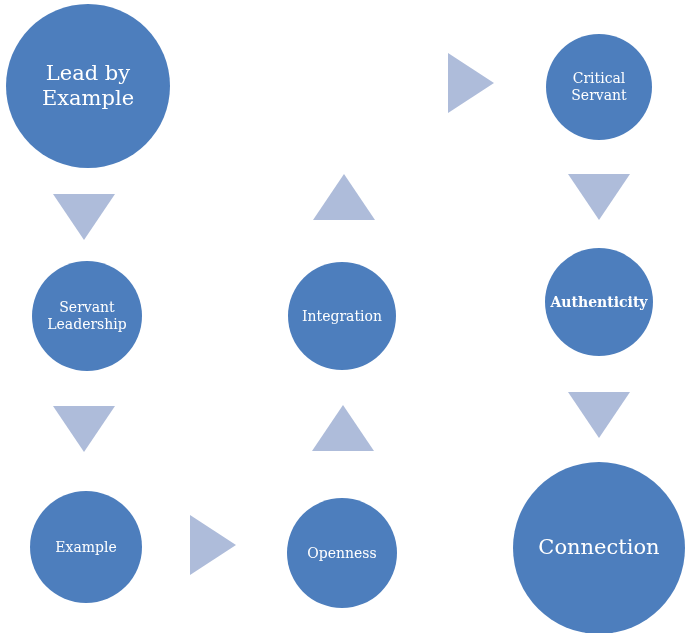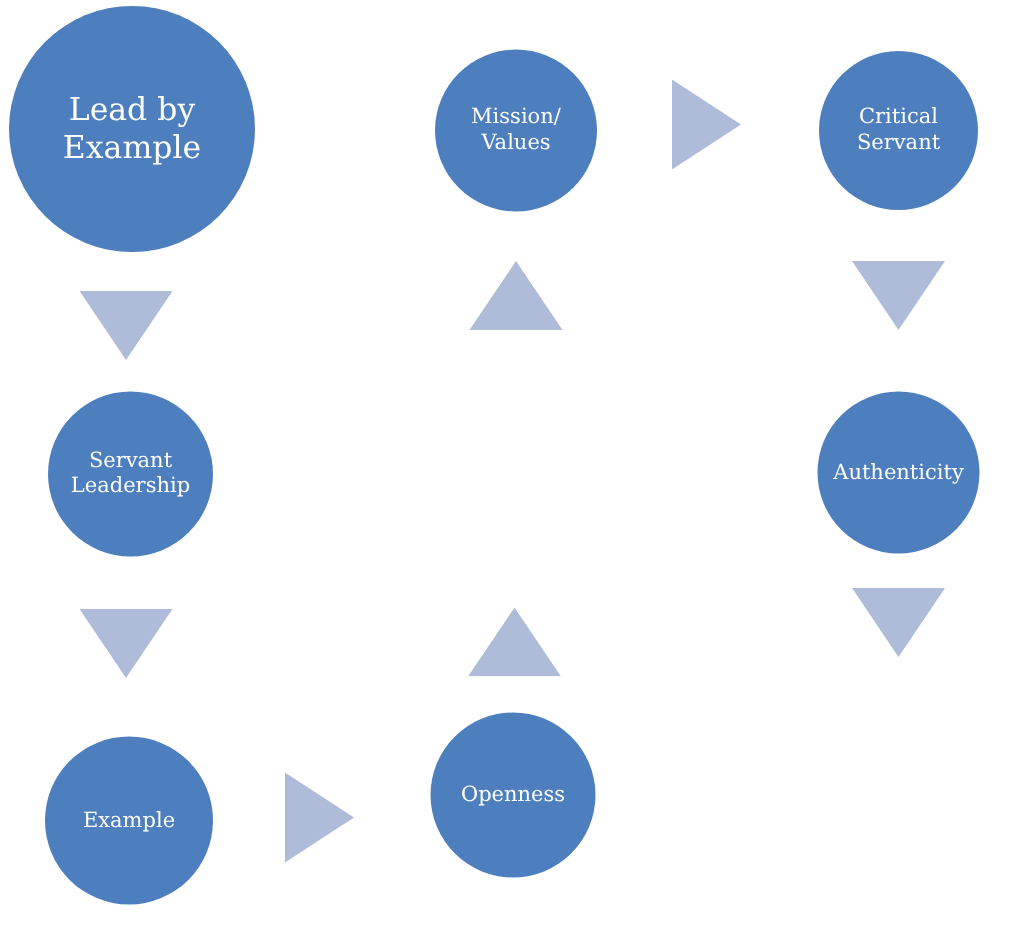--- a/index.html
+++ b/index.html
@@ -61,43 +61,45 @@
   </div>
 
   <div class="arrow down" style="left:53px; top:406px; width:62px; height:46px;"></div>
 
   <div class="node small" style="left:30px; top:491px; width:112px; height:112px;">
     <span class="label">Example</span>
   </div>
 
   <div class="arrow right" style="left:190px; top:515px; width:46px; height:60px;"></div>
 
-  <div class="node small" style="left:287px; top:475px; width:110px; height:110px;justify-content:center;">
+  <div class="node small" style="left:287px; top:498px; width:110px; height:110px;justify-content:center;">
     <span class="label">Openness</span>
   </div>
 
   <div class="arrow up" style="left:312px; top:405px; width:62px; height:46px;"></div>
 
+  <div class="node small" style="left:288px; top:262px; width:108px; height:108px;">
+    <span class="label">Integration</span>
+  </div>
 
   <div class="arrow up" style="left:313px; top:174px; width:62px; height:46px;"></div>
 
-  <div class="node small" style="left:290px; top:33px; width:108px; height:108px;">
-    <span class="label">Mission/
-Values</span>
-  </div>
 
   <div class="arrow right" style="left:448px; top:53px; width:46px; height:60px;"></div>
 
   <div class="node small" style="left:546px; top:34px; width:106px; height:106px;">
     <span class="label">Critical
 Servant</span>
   </div>
 
   <div class="arrow down" style="left:568px; top:174px; width:62px; height:46px;"></div>
 
-  <div class="node small" style="left:545px; top:261px; width:108px; height:108px;">
+  <div class="node small" style="left:545px; top:248px; width:108px; height:108px;font-weight:bold;">
     <span class="label">Authenticity</span>
   </div>
 
   <div class="arrow down" style="left:568px; top:392px; width:62px; height:46px;"></div>
 
+  <div class="node large" style="left:513px; top:462px; width:172px; height:172px;">
+    <span class="label">Connection</span>
+  </div>
 
 </div>
 
 </body></html>

